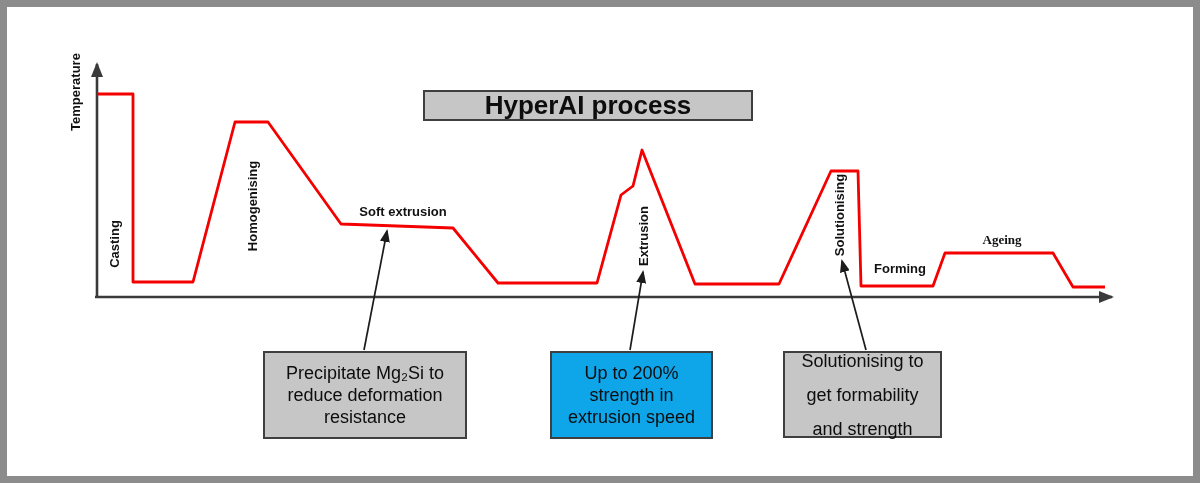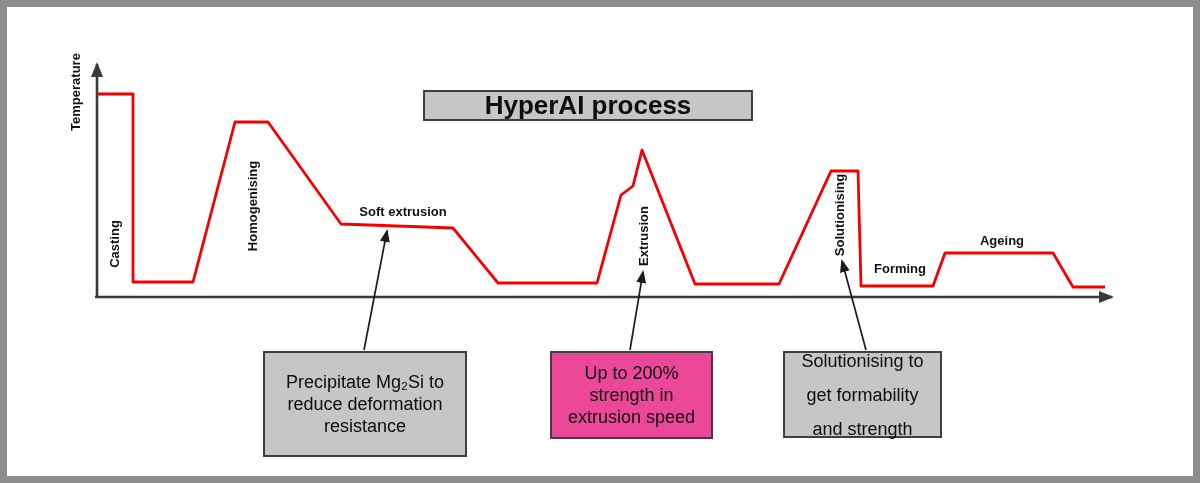--- a/index.html
+++ b/index.html
@@ -100,34 +100,34 @@
 
   <div class="stage-label vertical" id="y-axis-label" style="left: 75px; top: 92px;">Temperature</div>
 
   <div id="label-layer">
       <div class="stage-label vertical" style="left: 114px; top: 244px;">Casting</div>
       <div class="stage-label vertical" style="left: 252px; top: 206px;">Homogenising</div>
       <div class="stage-label" style="left: 403px; top: 211px;">Soft extrusion</div>
       <div class="stage-label vertical" style="left: 643px; top: 236px;">Extrusion</div>
       <div class="stage-label vertical" style="left: 839px; top: 215px;">Solutionising</div>
       <div class="stage-label" style="left: 900px; top: 268px;">Forming</div>
-      <div class="stage-label" style="left: 1002px; top: 240px;">Ageing</div>
+      <div class="stage-label" style="left: 1002px; top: 240px; font-family: Liberation Serif, serif;">Ageing</div>
     </div>
 
   <div id="title-box" style="left: 423px; top: 82px; width: 330px; height: 31px; background: rgb(198, 198, 198); border-color: rgb(63, 63, 63);">
     <span>HyperAI process</span>
   </div>
 
-  <div class="callout" style="left: 263px; top: 351px; width: 204px; height: 106px; background: rgb(198, 198, 198); border-color: rgb(63, 63, 63);">
+  <div class="callout" style="left: 263px; top: 351px; width: 204px; height: 88px; background: rgb(198, 198, 198); border-color: rgb(63, 63, 63);">
     <div>Precipitate Mg₂Si to</div>
     <div>reduce deformation</div>
     <div>resistance</div>
   </div>
 
-  <div class="callout" style="left: 550px; top: 351px; width: 163px; height: 88px; background: #ec4899; border-color: rgb(63, 63, 63);">
+  <div class="callout" style="left: 550px; top: 351px; width: 163px; height: 88px; background: #0ea5e9; border-color: rgb(63, 63, 63);">
     <div>Up to 200%</div>
     <div>strength in</div>
     <div>extrusion speed</div>
   </div>
 
   <div class="callout" style="left: 783px; top: 351px; width: 159px; height: 87px; background: rgb(198, 198, 198); border-color: rgb(63, 63, 63); gap: 12px;">
     <div>Solutionising to</div>
     <div>get formability</div>
     <div>and strength</div>
   </div>

